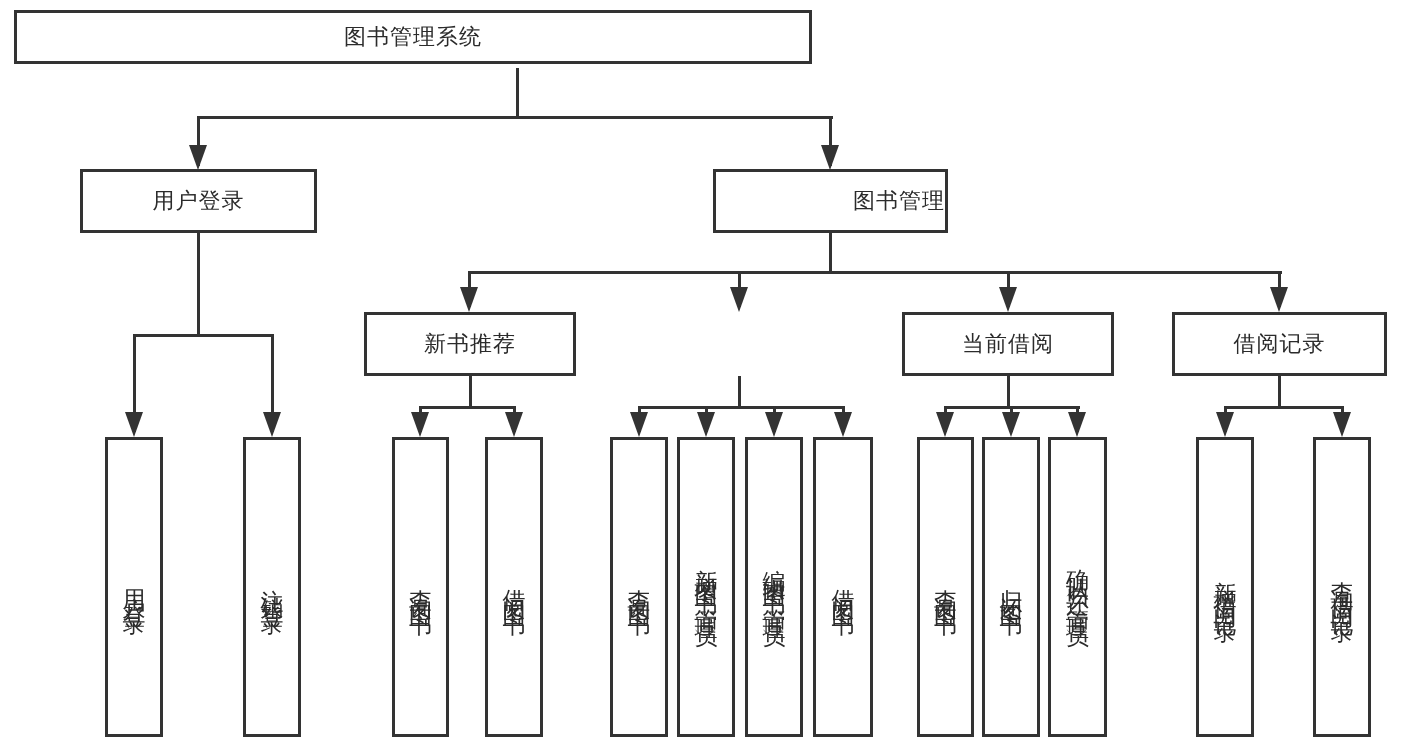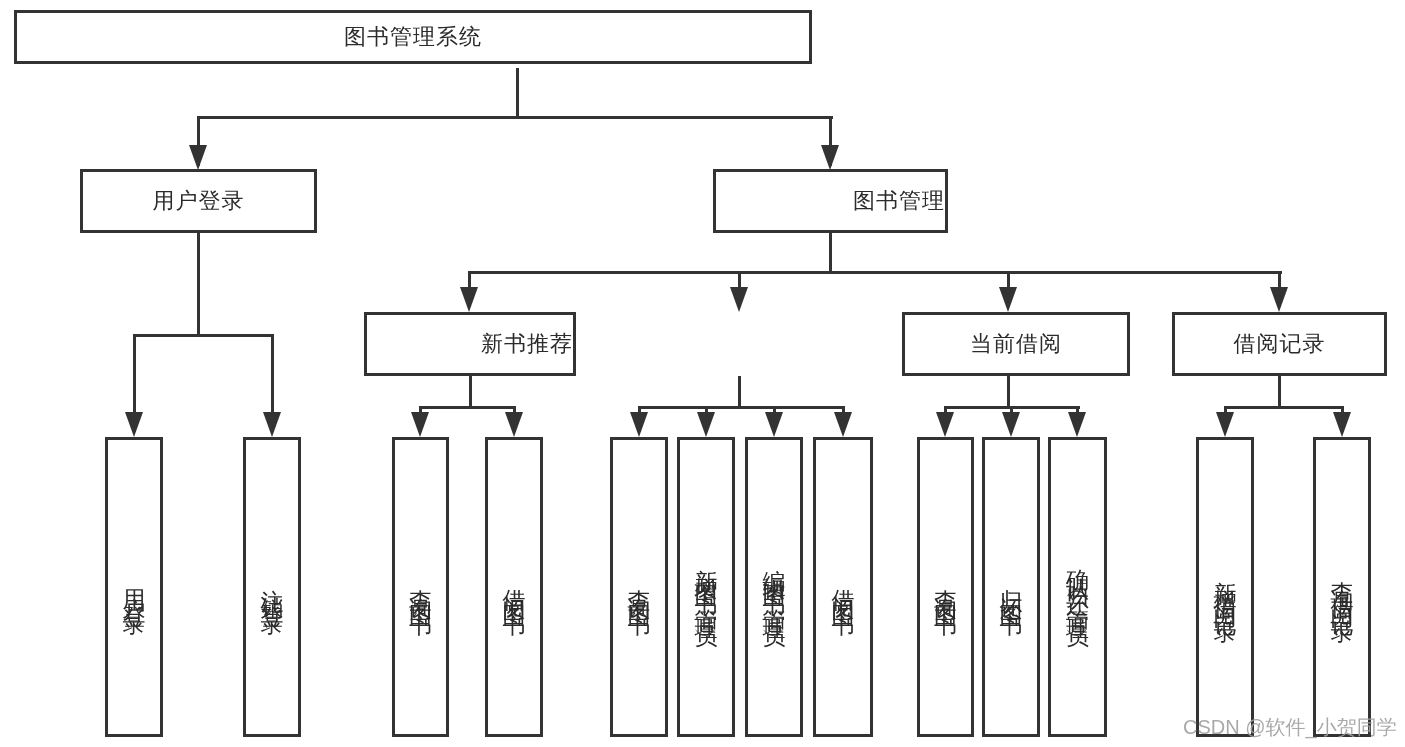--- a/index.html
+++ b/index.html
@@ -103,24 +103,24 @@
   <div class="line" style="left:468px;top:271px;width:814px;height:3px;"></div>
   <div class="line" style="left:468px;top:271px;width:3px;height:36px;"></div>
   <div class="arrowhead" style="left:460px;top:287px;"></div>
   <div class="line" style="left:738px;top:271px;width:3px;height:36px;"></div>
   <div class="arrowhead" style="left:730px;top:287px;"></div>
   <div class="line" style="left:1007px;top:271px;width:3px;height:36px;"></div>
   <div class="arrowhead" style="left:999px;top:287px;"></div>
   <div class="line" style="left:1278px;top:271px;width:3px;height:36px;"></div>
   <div class="arrowhead" style="left:1270px;top:287px;"></div>
 
-  <div class="box" style="left:364px;top:312px;width:212px;height:64px;justify-content:flex-end;">
+  <div class="box" style="left:364px;top:312px;width:212px;height:64px;">
     <span class="hlabel">新书推荐</span>
   </div>
-  <div class="box" style="left:902px;top:312px;width:228px;height:64px;text-align:center;">
+  <div class="box" style="left:902px;top:312px;width:212px;height:64px;text-align:center;">
     <span class="hlabel">当前借阅</span>
   </div>
   <div class="box" style="left:1172px;top:312px;width:215px;height:64px;">
     <span class="hlabel">借阅记录</span>
   </div>
 
   <div class="line" style="left:469px;top:376px;width:3px;height:33px;"></div>
   <div class="line" style="left:419px;top:406px;width:97px;height:3px;"></div>
   <div class="line" style="left:419px;top:406px;width:3px;height:26px;"></div>
   <div class="arrowhead" style="left:411px;top:412px;"></div>
@@ -191,15 +191,14 @@
     <span class="vlabel">确认归还（管理员）</span>
   </div>
 
   <div class="box" style="left:1196px;top:437px;width:58px;height:300px;">
     <span class="vlabel">新增借阅记录</span>
   </div>
   <div class="box" style="left:1313px;top:437px;width:58px;height:300px;">
     <span class="vlabel">查询借阅记录</span>
   </div>
 
-  <div class="watermark">CSDN @软件_小贺同学</div>
 
 </div>
 
 </body></html>

